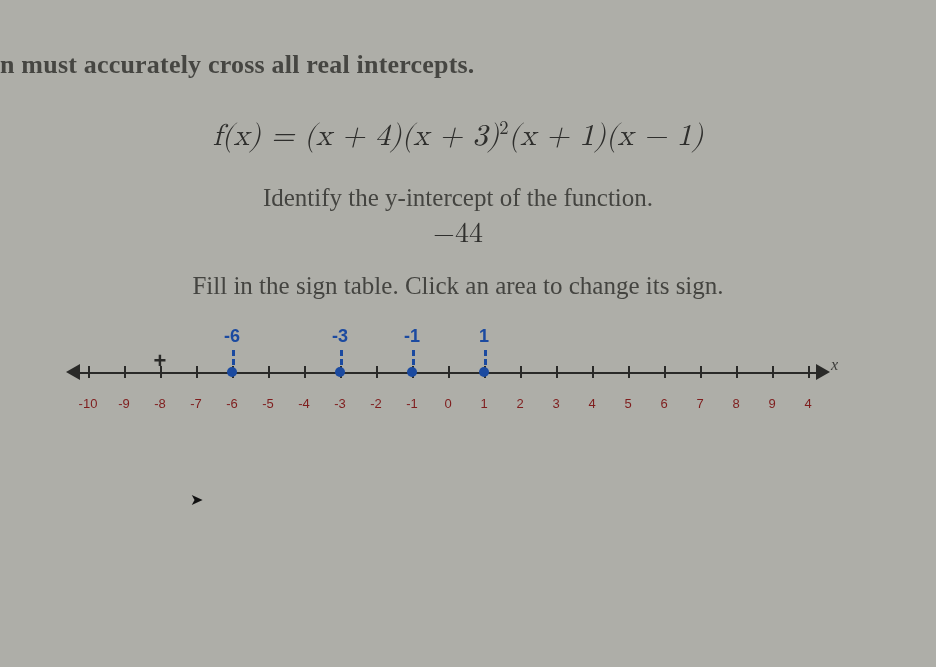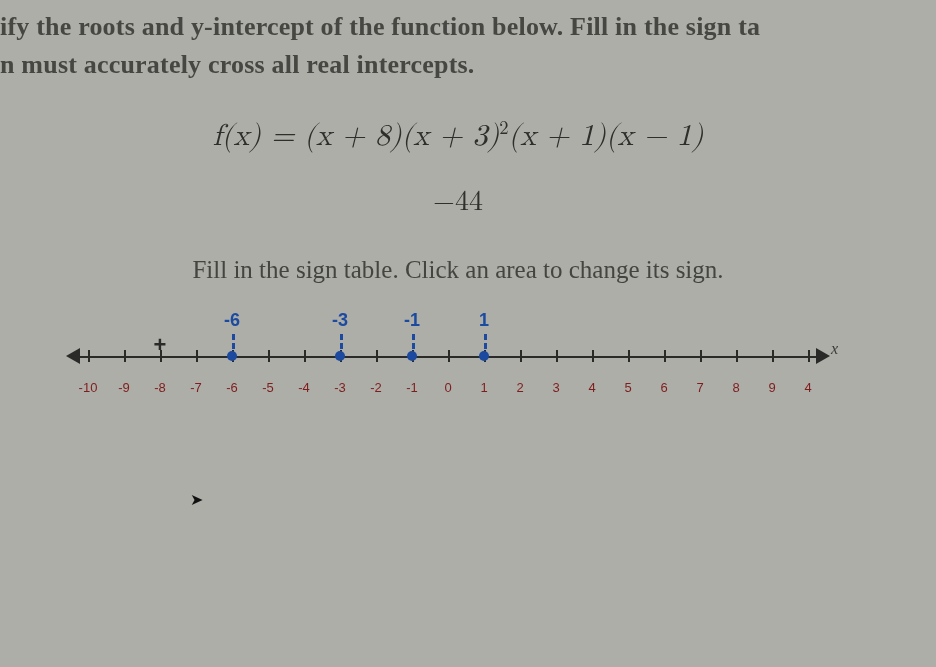--- a/index.html
+++ b/index.html
@@ -137,34 +137,35 @@
     position:absolute;
     font-size:16px;
     color:#111;
   }
 </style>
 </head>
 <body>
 
 <div class="page">
   <div class="intro">
-    <span>ify the roots and y-intercept of the function below. Fill in the sign ta</span><br>
+    <br>
     <span>n must accurately cross all real intercepts.</span>
   </div>
 
   <div class="center formula">
-    <span>f(x) = </span><span>(x + 8)</span><span>(x + 3)</span><span class="sup">2</span><span>(x + 1)</span><span>(x − 1)</span>
+    <span>f(x) = </span><span>(x + 4)</span><span>(x + 3)</span><span class="sup">2</span><span>(x + 1)</span><span>(x − 1)</span>
   </div>
 
+  <div class="center prompt">Identify the y-intercept of the function.</div>
   <div class="center answer">−44</div>
 
 
   <div class="cursor" style="left:190px;top:490px">➤</div>
 
-  <div class="center prompt" style="margin-top:38px">Fill in the sign table. Click an area to change its sign.</div>
+  <div class="center prompt" style="margin-top:22px">Fill in the sign table. Click an area to change its sign.</div>
 
   <div class="numberline-wrap">
     <div class="axis"></div>
     <div class="arrow-left"></div>
     <div class="arrow-right"></div>
     <div class="x-label">x</div>
 
   <div class="tick" style="left: 10px;"></div>
       <div class="tick-label" style="left: 10px;">-10</div>
       <div class="tick" style="left: 46px;"></div>

